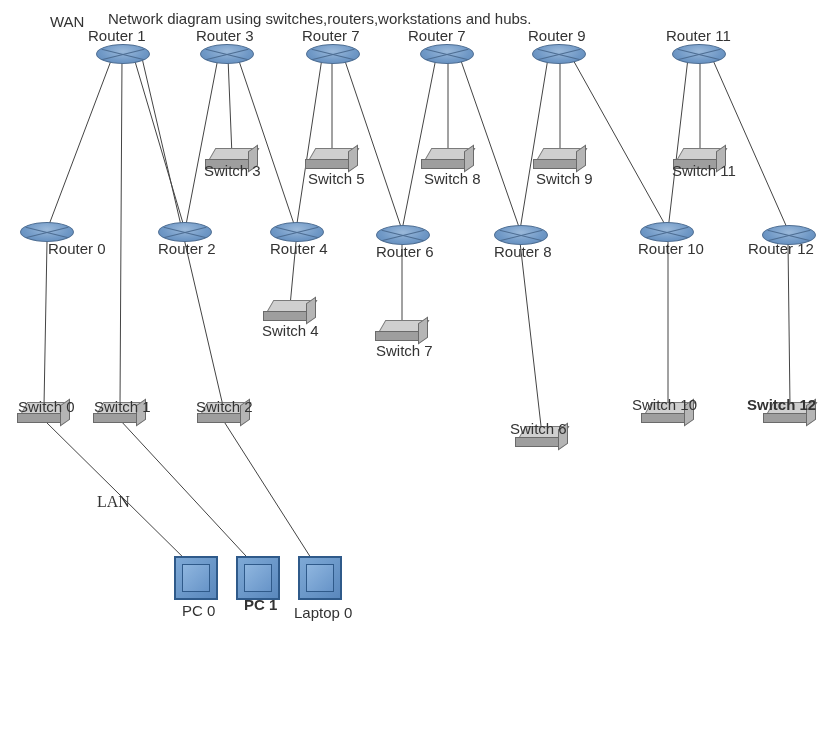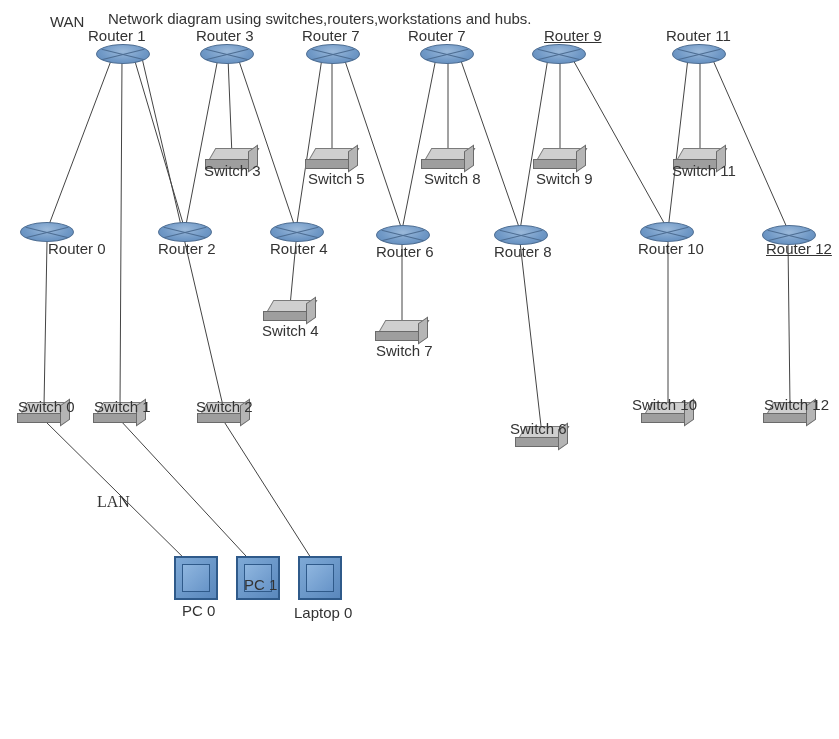--- a/index.html
+++ b/index.html
@@ -182,21 +182,21 @@
   <div class="node-label" style="left:302px; top:27px;">Router 7</div>
 
   <div class="router" style="left:420px; top:44px;">
       <div class="router-body router-cross"></div>
     </div>
   <div class="node-label" style="left:408px; top:27px;">Router 7</div>
 
   <div class="router" style="left:532px; top:44px;">
       <div class="router-body router-cross"></div>
     </div>
-  <div class="node-label" style="left:544px; top:27px;text-decoration:underline;">Router 9</div>
+  <div class="node-label" style="left:528px; top:27px;">Router 9</div>
 
   <div class="router" style="left:672px; top:44px;">
       <div class="router-body router-cross"></div>
     </div>
   <div class="node-label" style="left:666px; top:27px;">Router 11</div>
 
   <div class="switch" style="left:212px; top:148px;">
       <div class="switch-top"></div>
       <div class="switch-side"></div>
       <div class="switch-front"></div>
@@ -257,21 +257,21 @@
   <div class="node-label" style="left:494px; top:243px;">Router 8</div>
 
   <div class="router" style="left:640px; top:222px;">
       <div class="router-body router-cross"></div>
     </div>
   <div class="node-label" style="left:638px; top:240px;">Router 10</div>
 
   <div class="router" style="left:762px; top:225px;">
       <div class="router-body router-cross"></div>
     </div>
-  <div class="node-label" style="left:766px; top:240px;text-decoration:underline;">Router 12</div>
+  <div class="node-label" style="left:748px; top:240px;">Router 12</div>
 
   <div class="switch" style="left:270px; top:300px;">
       <div class="switch-top"></div>
       <div class="switch-side"></div>
       <div class="switch-front"></div>
     </div>
   <div class="node-label" style="left:262px; top:322px;">Switch 4</div>
 
   <div class="switch" style="left:382px; top:320px;">
       <div class="switch-top"></div>
@@ -313,30 +313,30 @@
       <div class="switch-side"></div>
       <div class="switch-front"></div>
     </div>
   <div class="node-label" style="left:632px; top:396px;">Switch 10</div>
 
   <div class="switch" style="left:770px; top:402px;">
       <div class="switch-top"></div>
       <div class="switch-side"></div>
       <div class="switch-front"></div>
     </div>
-  <div class="node-label" style="left:764px; top:396px;">Switch 12</div>
+  <div class="node-label" style="left:747px; top:396px;font-weight:bold;">Switch 12</div>
 
   <div class="pc" style="left:174px; top:556px;">
       <div class="pc-inner"></div>
     </div>
   <div class="node-label" style="left:182px; top:602px;">PC 0</div>
 
   <div class="pc" style="left:236px; top:556px;">
       <div class="pc-inner"></div>
     </div>
-  <div class="node-label" style="left:244px; top:576px;">PC 1</div>
+  <div class="node-label" style="left:244px; top:596px;font-weight:bold;">PC 1</div>
 
   <div class="pc" style="left:298px; top:556px;">
       <div class="pc-inner"></div>
     </div>
   <div class="node-label" style="left:294px; top:604px;">Laptop 0</div>
 
 </div>
 
 </body></html>

